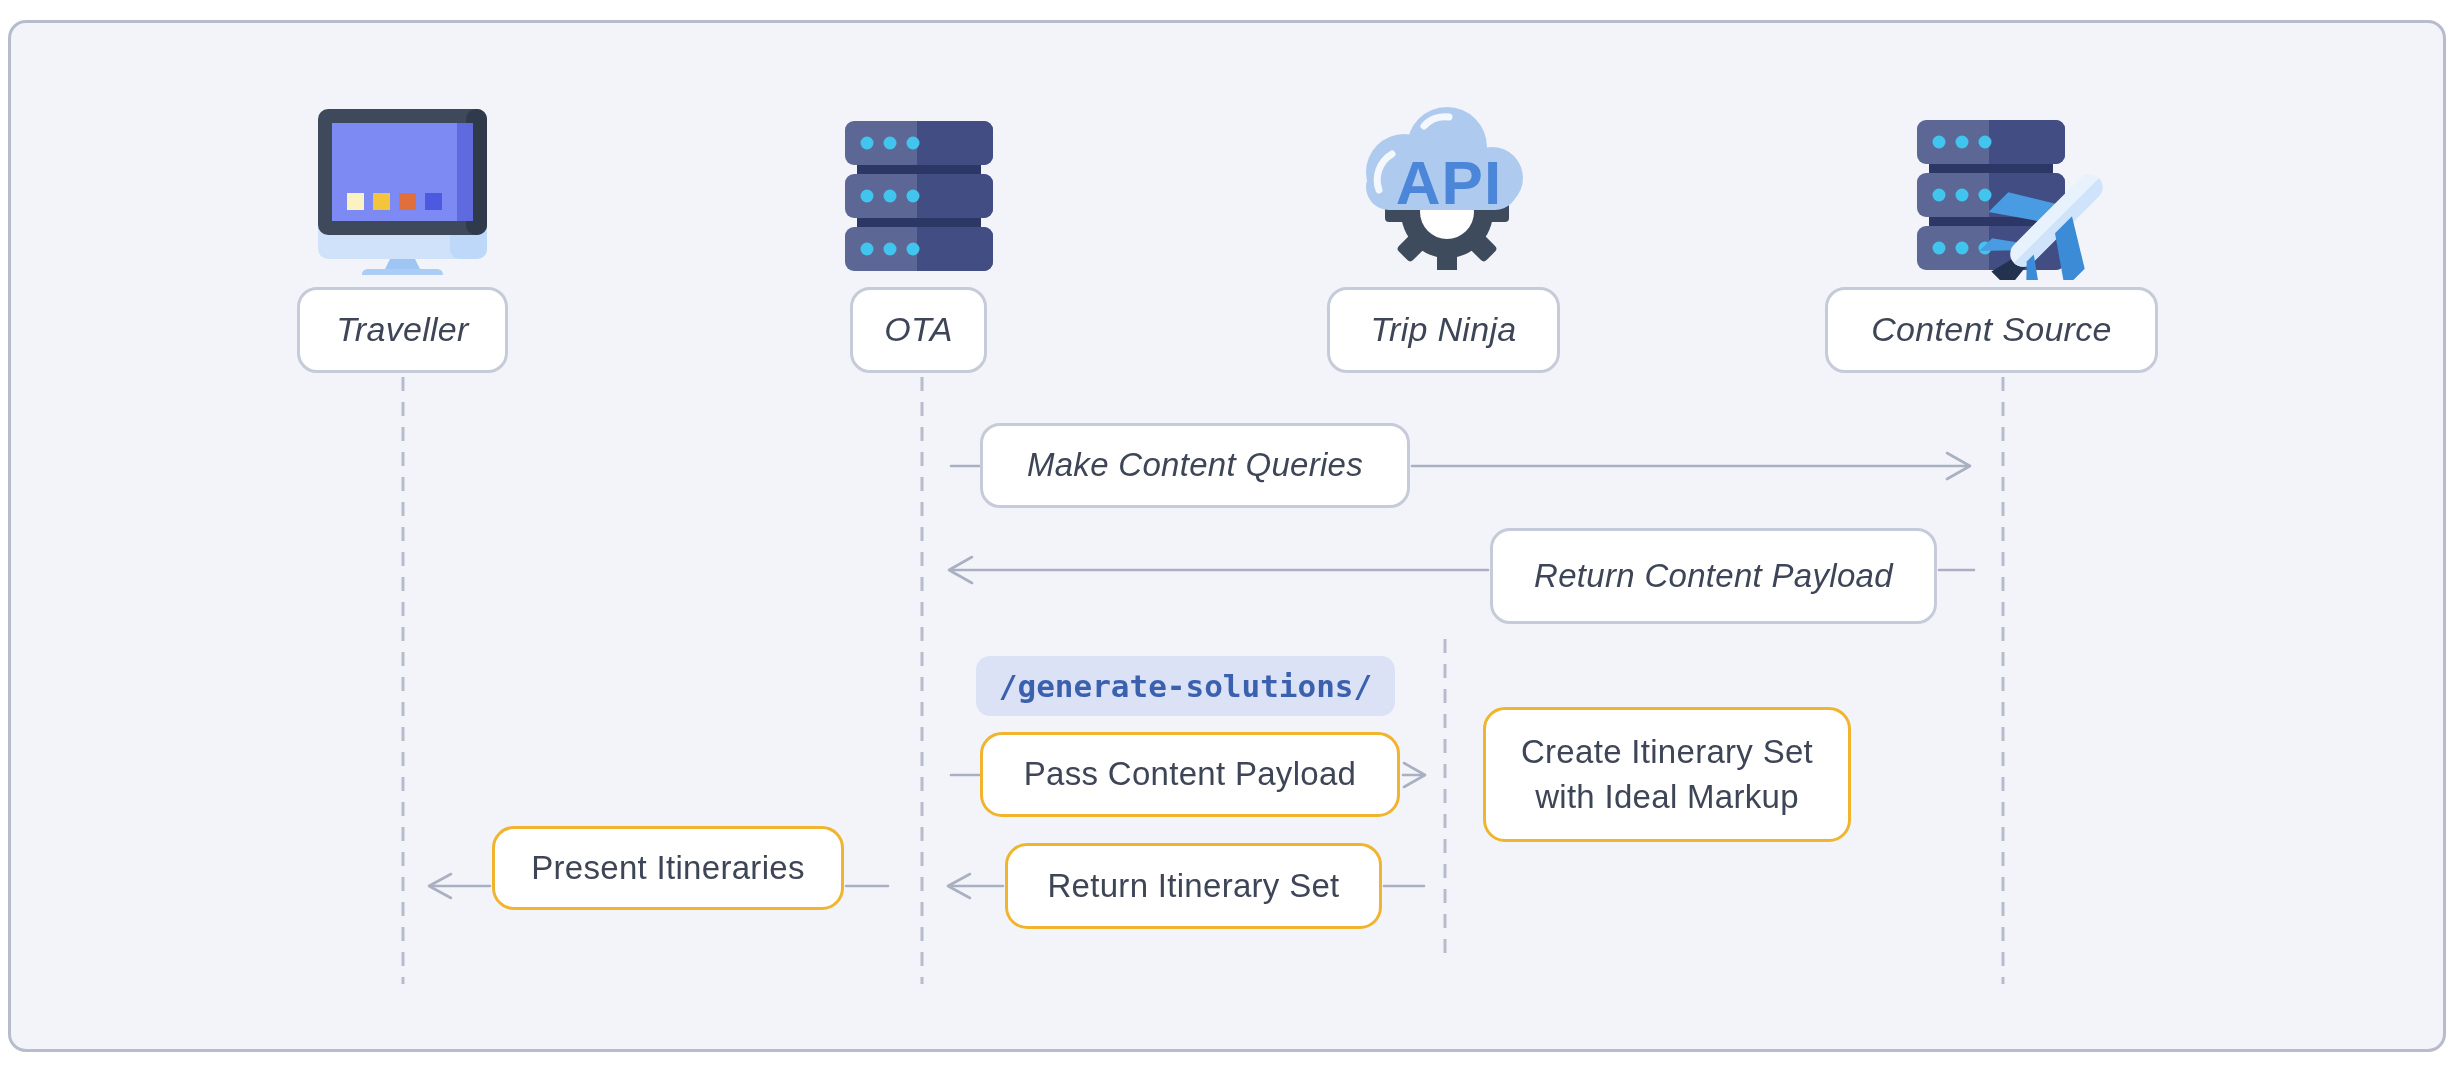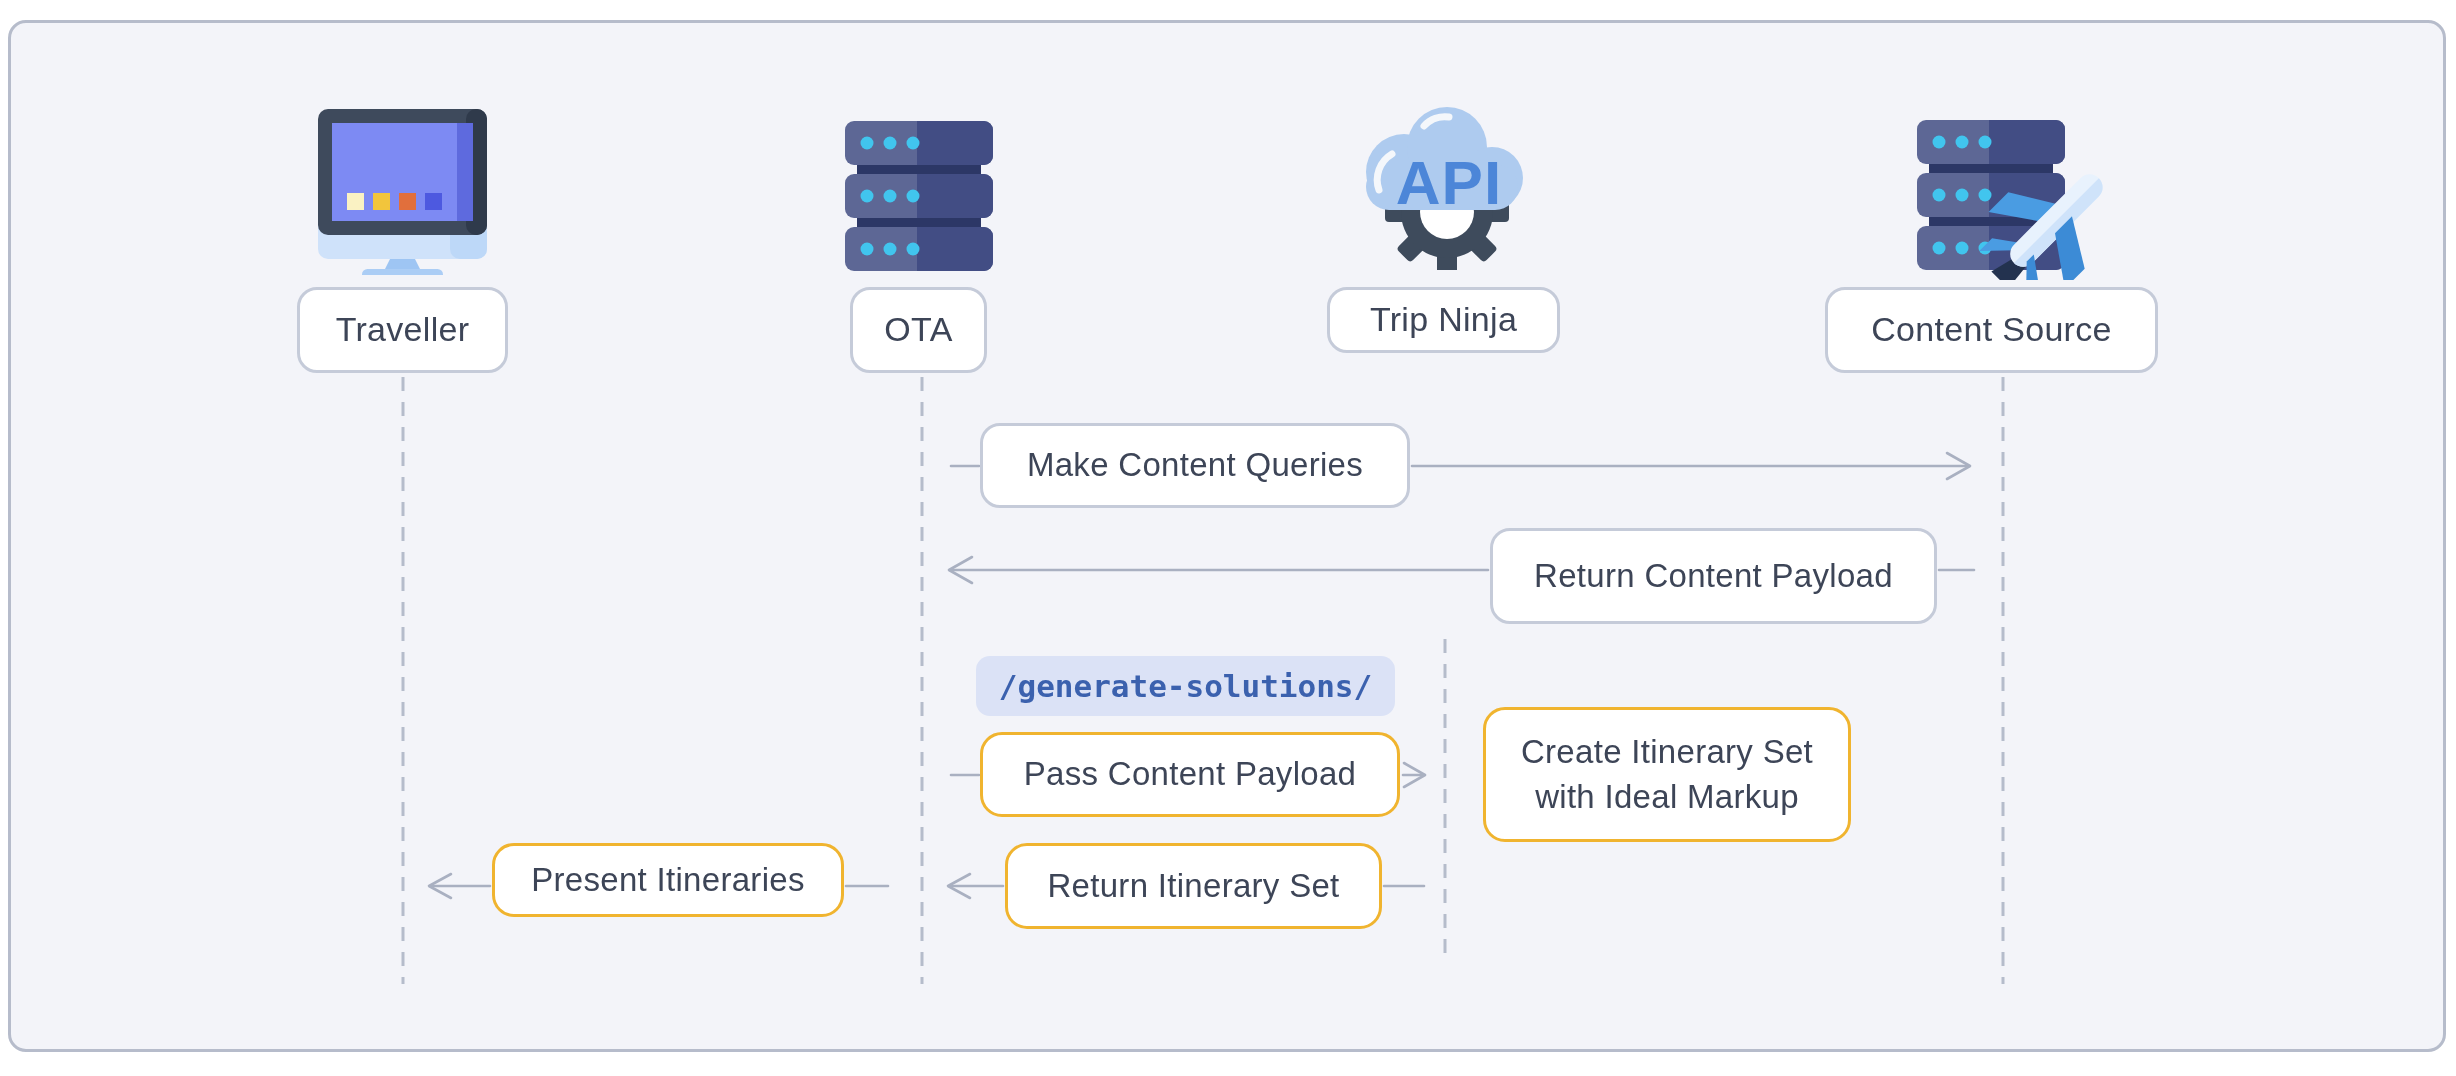--- a/index.html
+++ b/index.html
@@ -11,21 +11,21 @@
     position:absolute;left:8px;top:20px;width:2438px;height:1032px;
     background:#f3f4f9;border:3px solid #b6bccb;border-radius:18px;box-sizing:border-box;
   }
   .overlay{position:absolute;left:0;top:0;width:2456px;height:1076px;}
   .icon{position:absolute;}
   .box{
     position:absolute;display:flex;align-items:center;justify-content:center;
     background:#ffffff;box-sizing:border-box;text-align:center;
     font-size:33px;line-height:1.35;color:#3d4557;letter-spacing:.3px;
   }
-  .box-gray{border:3px solid #c5cbd9;border-radius:20px;}
+  .box-gray{border:3px solid #c5cbd9;border-radius:20px;font-style:italic;}
   .box-yellow{border:3px solid #f0b42f;border-radius:22px;}
   .actor-label{font-size:34px;}
   .chip{
     position:absolute;display:flex;align-items:center;justify-content:center;
     background:#dbe2f6;border-radius:14px;color:#3b61ae;
     font-family:"DejaVu Sans Mono", monospace;font-size:31px;font-weight:bold;letter-spacing:0;margin-top:7px;
   }
 </style>
 </head>
 <body>
@@ -182,21 +182,21 @@
     <polygon points="-38,8 -56,33 -74,33 -48,8" fill="#3c8bd6"></polygon>
   </g>
 </svg>
 
 <div class="box box-gray actor-label" style="left:297px;top:287px;width:211px;height:86px">
   <span>Traveller</span>
 </div>
 <div class="box box-gray actor-label" style="left:850px;top:287px;width:137px;height:86px">
   <span>OTA</span>
 </div>
-<div class="box box-gray actor-label" style="left:1327px;top:287px;width:233px;height:66px">
+<div class="box box-gray actor-label" style="left:1327px;top:287px;width:233px;height:86px">
   <span>Trip Ninja</span>
 </div>
 <div class="box box-gray actor-label" style="left:1825px;top:287px;width:333px;height:86px">
   <span>Content Source</span>
 </div>
 
 <div class="box box-gray" style="left:980px;top:423px;width:430px;height:85px">
   <span>Make Content Queries</span>
 </div>
 
@@ -213,15 +213,15 @@
 </div>
 
 <div class="box box-yellow" style="left:1483px;top:707px;width:368px;height:135px;padding:0 18px">
   <span>Create Itinerary Set with Ideal Markup</span>
 </div>
 
 <div class="box box-yellow" style="left:1005px;top:843px;width:377px;height:86px">
   <span>Return Itinerary Set</span>
 </div>
 
-<div class="box box-yellow" style="left:492px;top:843px;width:352px;height:74px">
+<div class="box box-yellow" style="left:492px;top:826px;width:352px;height:84px">
   <span>Present Itineraries</span>
 </div>
 
 </body></html>

